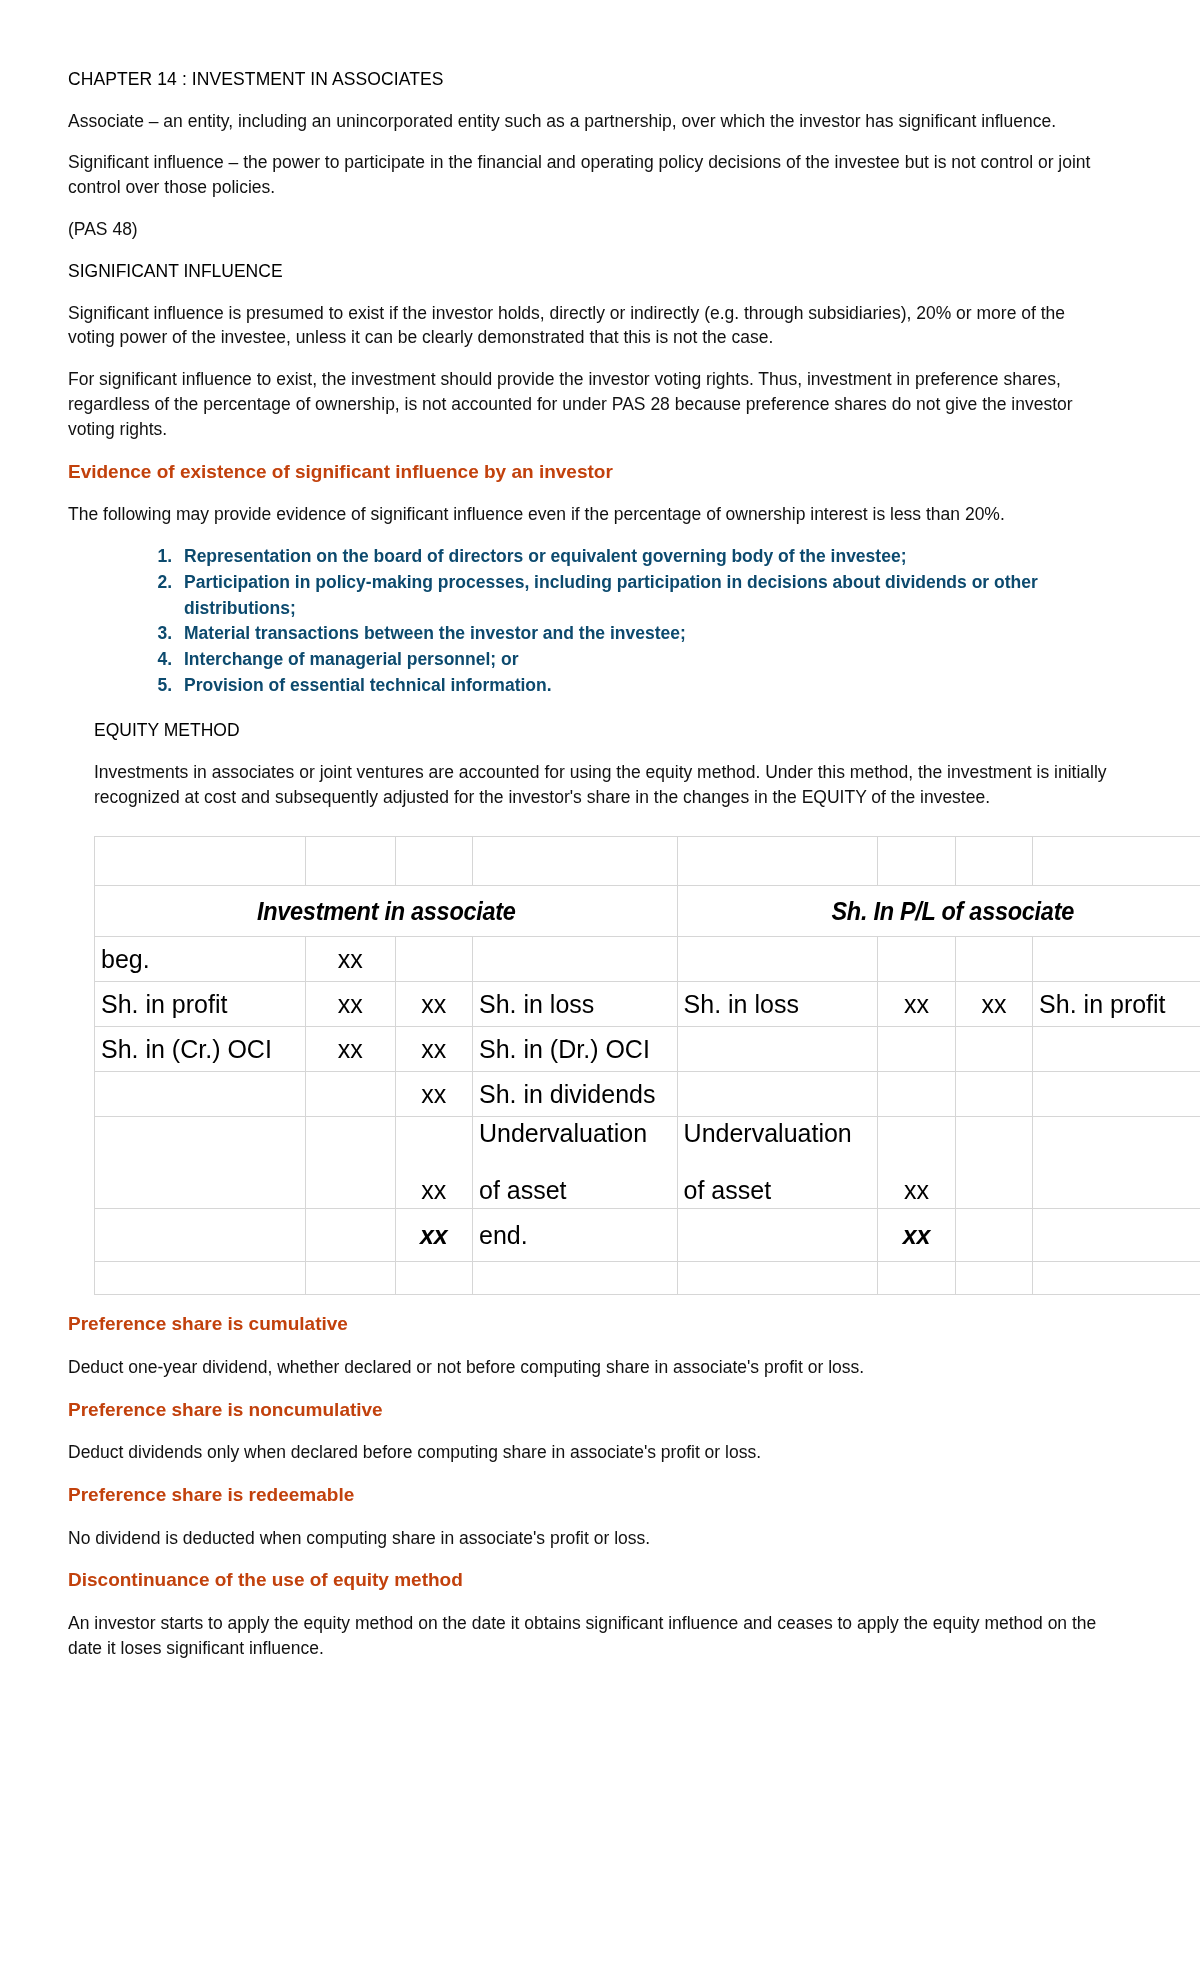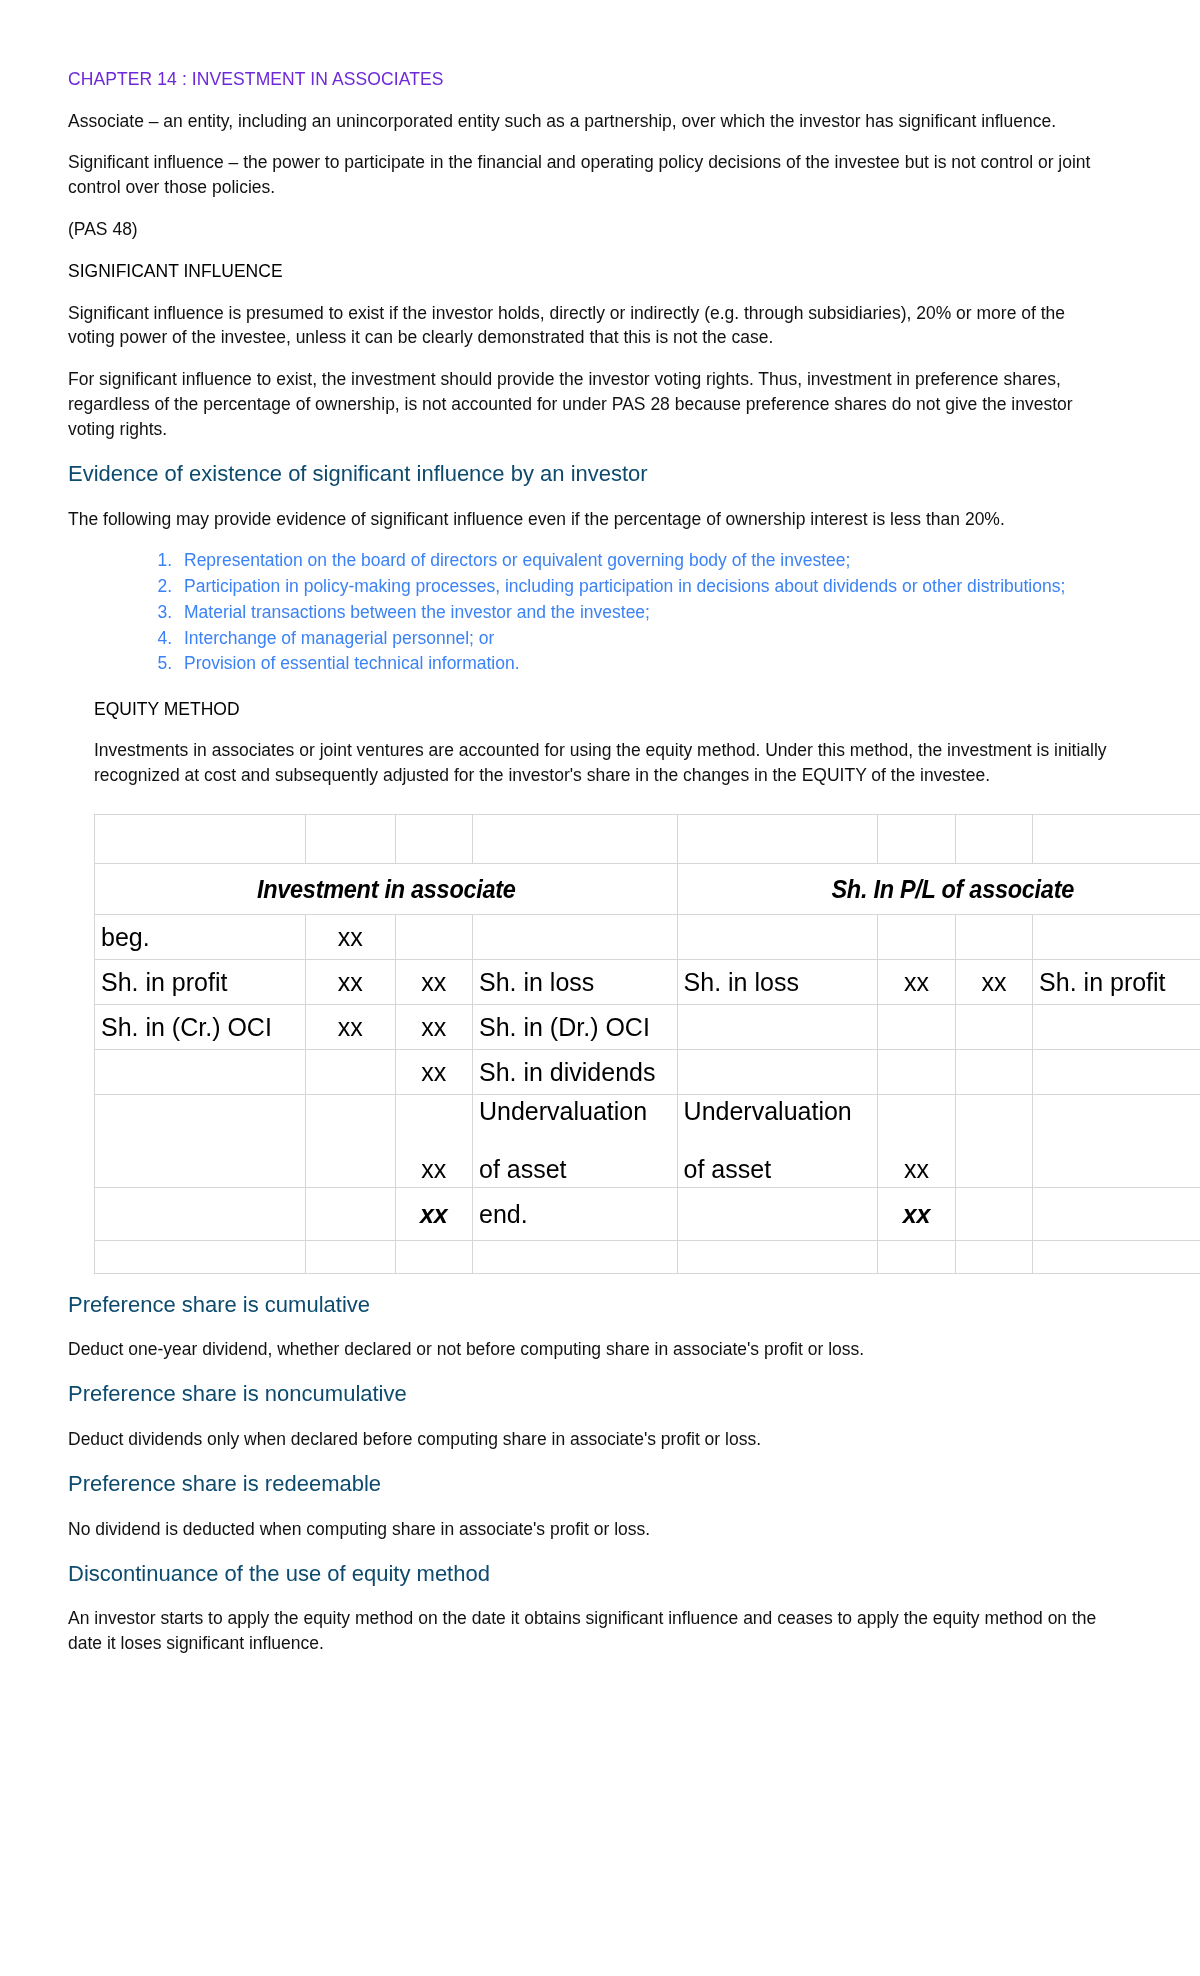--- a/index.html
+++ b/index.html
@@ -28,58 +28,59 @@
     top: 68px;
     width: 1045px;
   }
 
   
   .chapter-title {
     font-size: 17.5px;
     line-height: 1.35;
     letter-spacing: 0.1px;
     margin: 0 0 17px 0;
-    color: #6d28d9;
+    color: #000000;
   }
   p.para {
     font-size: 17.5px;
     line-height: 1.42;
     margin: 0 0 17px 0;
     color: #111111;
     text-align: left;
   }
   .b { font-weight: normal; }
   .heading {
-    font-size: 22px;
-    font-weight: normal;
+    font-size: 19px;
+    font-weight: bold;
     line-height: 1.4;
     margin: 0 0 17px 0;
-    color: #0c4a6e;
+    color: #c2410c;
   }
   .heading-plain {
     font-size: 17.5px;
     line-height: 1.4;
     margin: 0 0 17px 0;
     color: #000000;
   }
 
   
   ol.numlist {
     margin: 0 0 20px 0;
     padding: 0 0 0 78px;
     list-style: none;
     counter-reset: nl;
   }
   ol.numlist li {
     counter-increment: nl;
     position: relative;
     font-size: 17.5px;
     line-height: 1.47;
-    color: #3b82f6;
+    color: #0c4a6e;
     padding-left: 38px;
+    font-weight: bold;
   }
   ol.numlist li::before {
     content: counter(nl) ".";
     position: absolute;
     left: 0;
     top: 0;
     width: 26px;
     text-align: right;
   }
 

